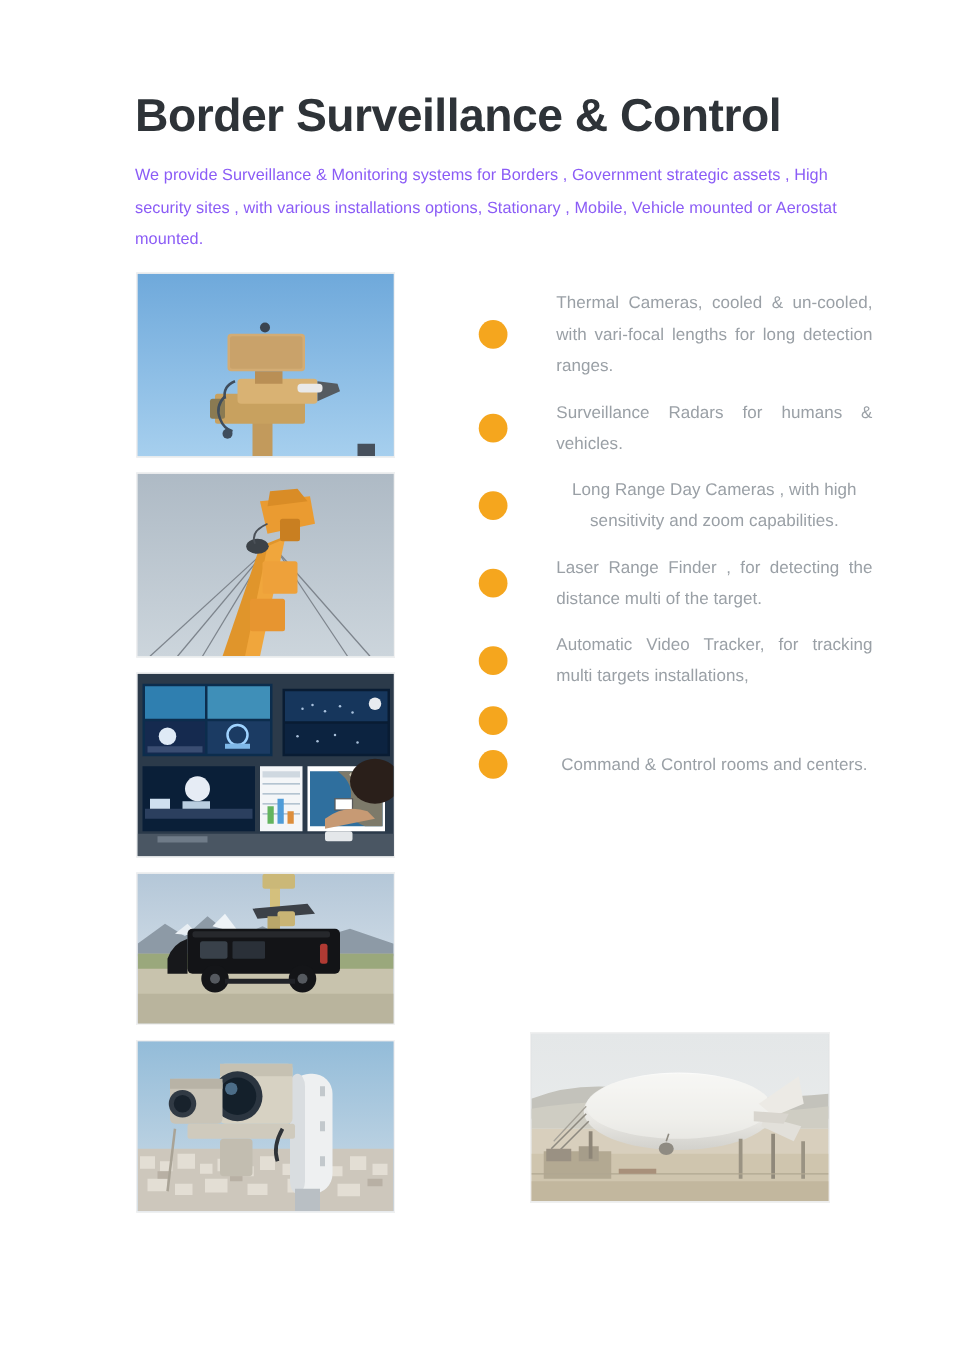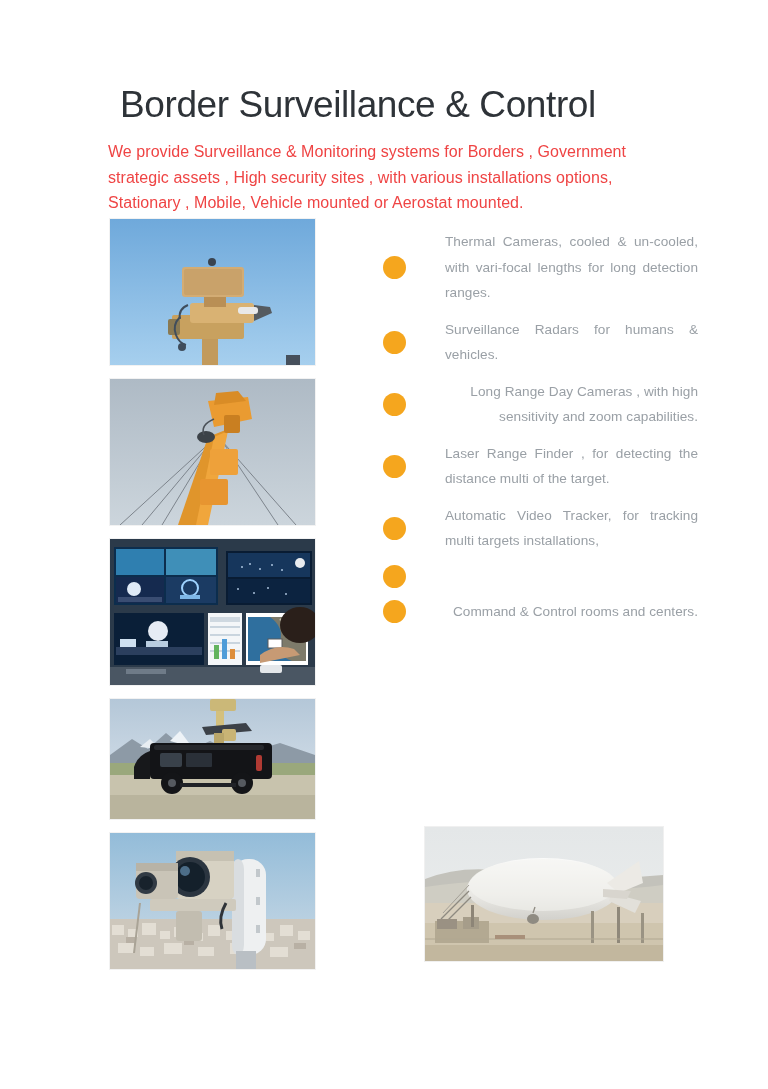--- a/index.html
+++ b/index.html
@@ -28,33 +28,33 @@
   
   .header {
     position: absolute;
     left: 108px;
     top: 72px;
     width: 590px;
   }
   .page-title {
     font-family: "Liberation Sans", sans-serif;
     font-size: 37px;
-    font-weight: normal;
+    font-weight: bold;
     letter-spacing: -0.4px;
     color: #2e3338;
     line-height: 1.12;
-    margin: 12px;
+    margin: 0;
     white-space: nowrap;
   }
   .intro {
     margin: 14px 0 0 0;
     width: 580px;
-    font-size: 16px;
+    font-size: 13px;
     line-height: 25.5px;
-    color: #ef4444;
+    color: #8b5cf6;
     letter-spacing: 0.05px;
   }
 
   
   .content {
     position: absolute;
     left: 0;
     top: 218px;
     width: 768px;
   }
@@ -108,21 +108,21 @@
   }
   .bullet-text {
     flex: 1 1 auto;
     font-size: 13.6px;
     line-height: 25.5px;
     color: #9aa0a6;
     text-align: justify;
     text-justify: inter-word;
     letter-spacing: 0.05px;
   }
-  .bullet-text.nojustify { text-align: right; }
+  .bullet-text.nojustify { text-align: center; }
 
   
   .aerostat-wrap {
     position: absolute;
     left: 424px;
     top: 608px;
     width: 240px;
   }
   .photo-aerostat {
     width: 240px;

